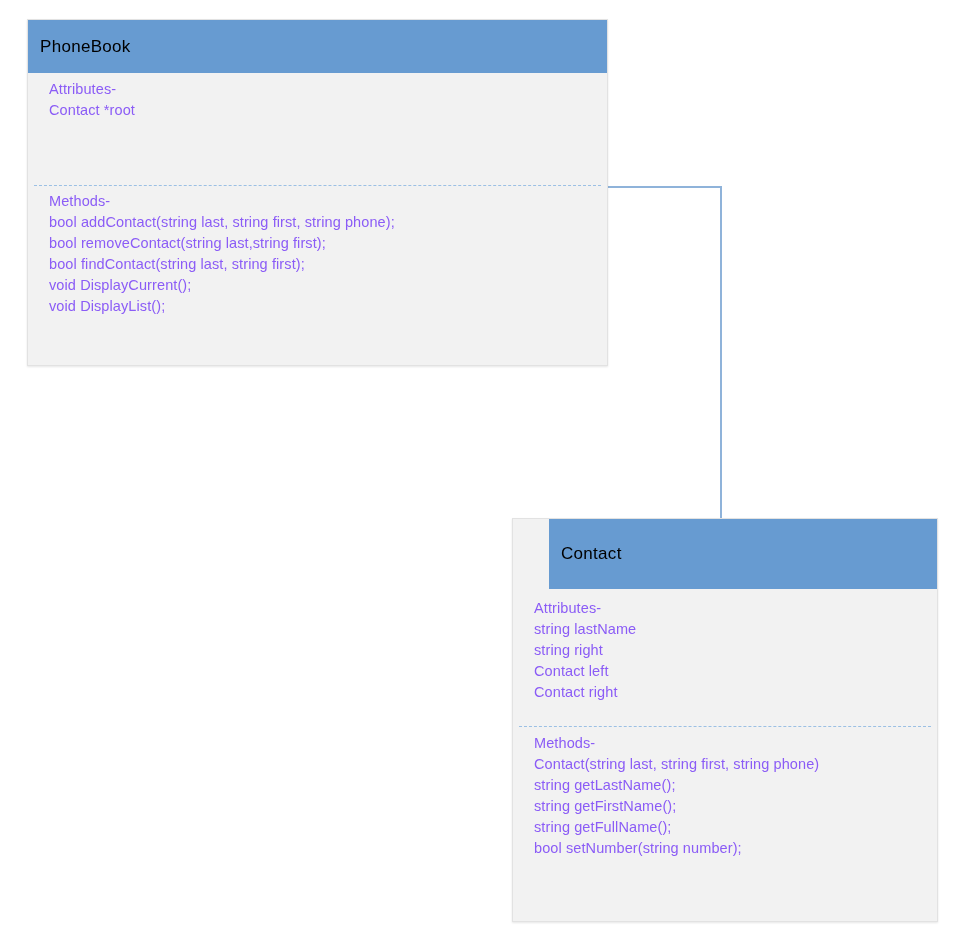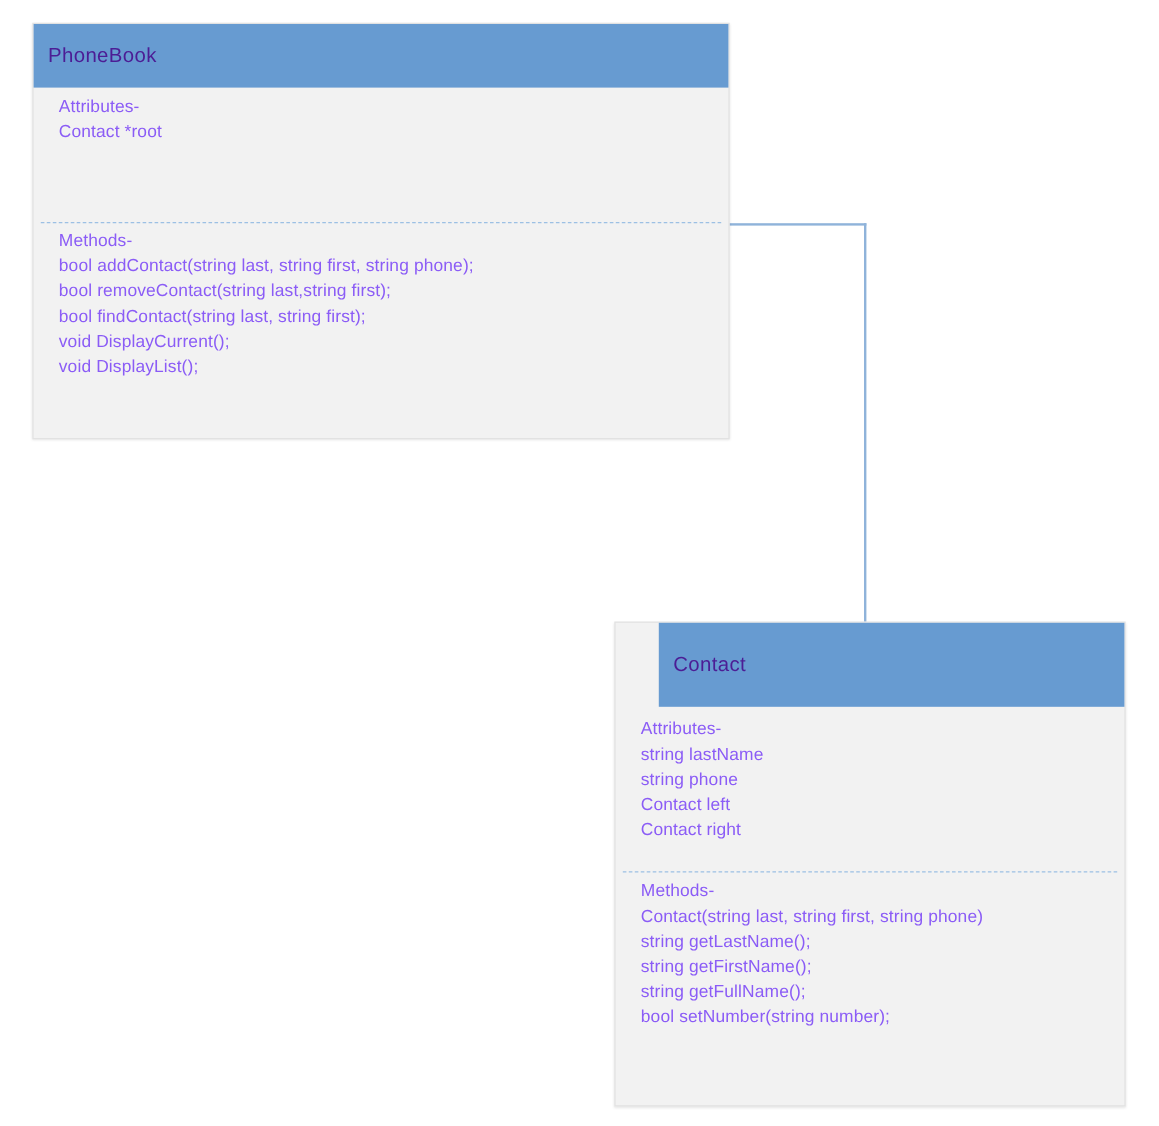--- a/index.html
+++ b/index.html
@@ -34,21 +34,21 @@
   
   .uml-class {
     position: absolute;
     background: #F2F2F2;
     box-sizing: border-box;
     border: 1px solid #E2E2E2;
     box-shadow: 0 1px 2px rgba(0,0,0,0.10);
   }
   .uml-header {
     background: #679BD1;
-    color: #4c1d95;
+    color: #000000;
     box-sizing: border-box;
     display: flex;
     align-items: center;
     padding-left: 12px;
     font-size: 17px;
     letter-spacing: 0.3px;
     font-weight: 400;
   }
   .uml-compartment {
     box-sizing: border-box;
@@ -131,21 +131,21 @@
       <div class="uml-line">void DisplayList();</div>
     </div>
   </div>
 
   <div class="uml-class" id="contact-class">
     <div class="uml-header">Contact</div>
 
     <div class="uml-compartment" id="contact-attrs">
       <div class="uml-line">Attributes-</div>
       <div class="uml-line">string lastName</div>
-      <div class="uml-line">string phone</div>
+      <div class="uml-line">string right</div>
       <div class="uml-line">Contact left</div>
       <div class="uml-line">Contact right</div>
     </div>
 
     <div class="uml-divider"></div>
 
     <div class="uml-compartment" id="contact-methods">
       <div class="uml-line">Methods-</div>
       <div class="uml-line">Contact(string last, string first, string phone)</div>
       <div class="uml-line">string getLastName();</div>

